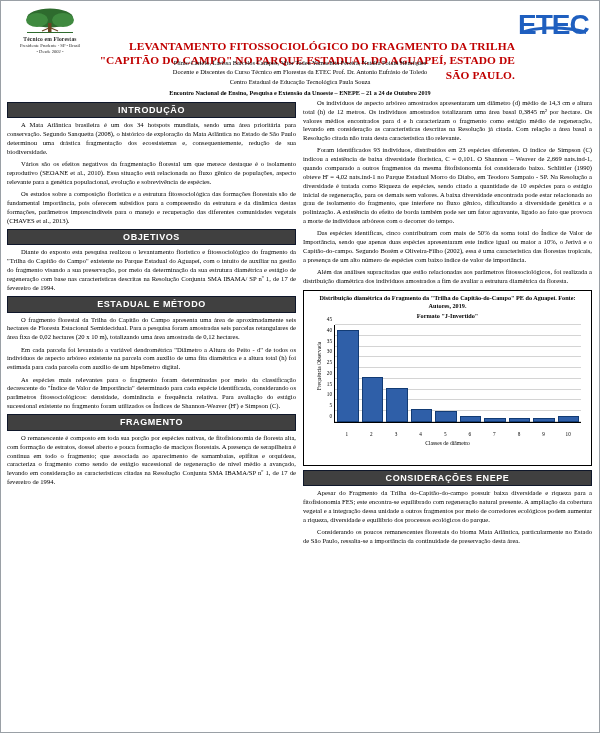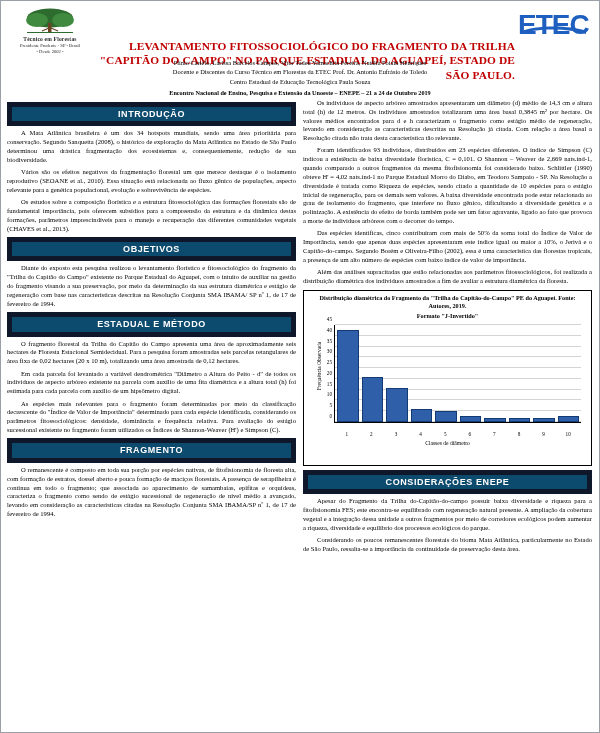--- a/index.html
+++ b/index.html
@@ -84,30 +84,30 @@
     margin-bottom:3px;
   }
   
   .cols{
     display:flex;
     gap:7px;
     height:624px;
   }
   .col{width:289px;flex:0 0 289px;}
   .sec-head{
-    background:#0c4a6e;
+    background:#404040;
     color:#ffffff;
     text-align:center;
     font-family:"Liberation Sans", sans-serif;
     font-weight:bold;
     font-size:9px;
     letter-spacing:.6px;
     padding:2px 0 2.5px 0;
     margin:3px 0 3px 0;
-    border:5px solid #0f172a;
+    border:1px solid #0f172a;
   }
   p.t{
     margin:0 0 3.5px 0;
     font-size:6.6px;
     line-height:1.34;
     text-align:justify;
     text-indent:14px;
     font-family:"Liberation Serif", serif;
   }
   

